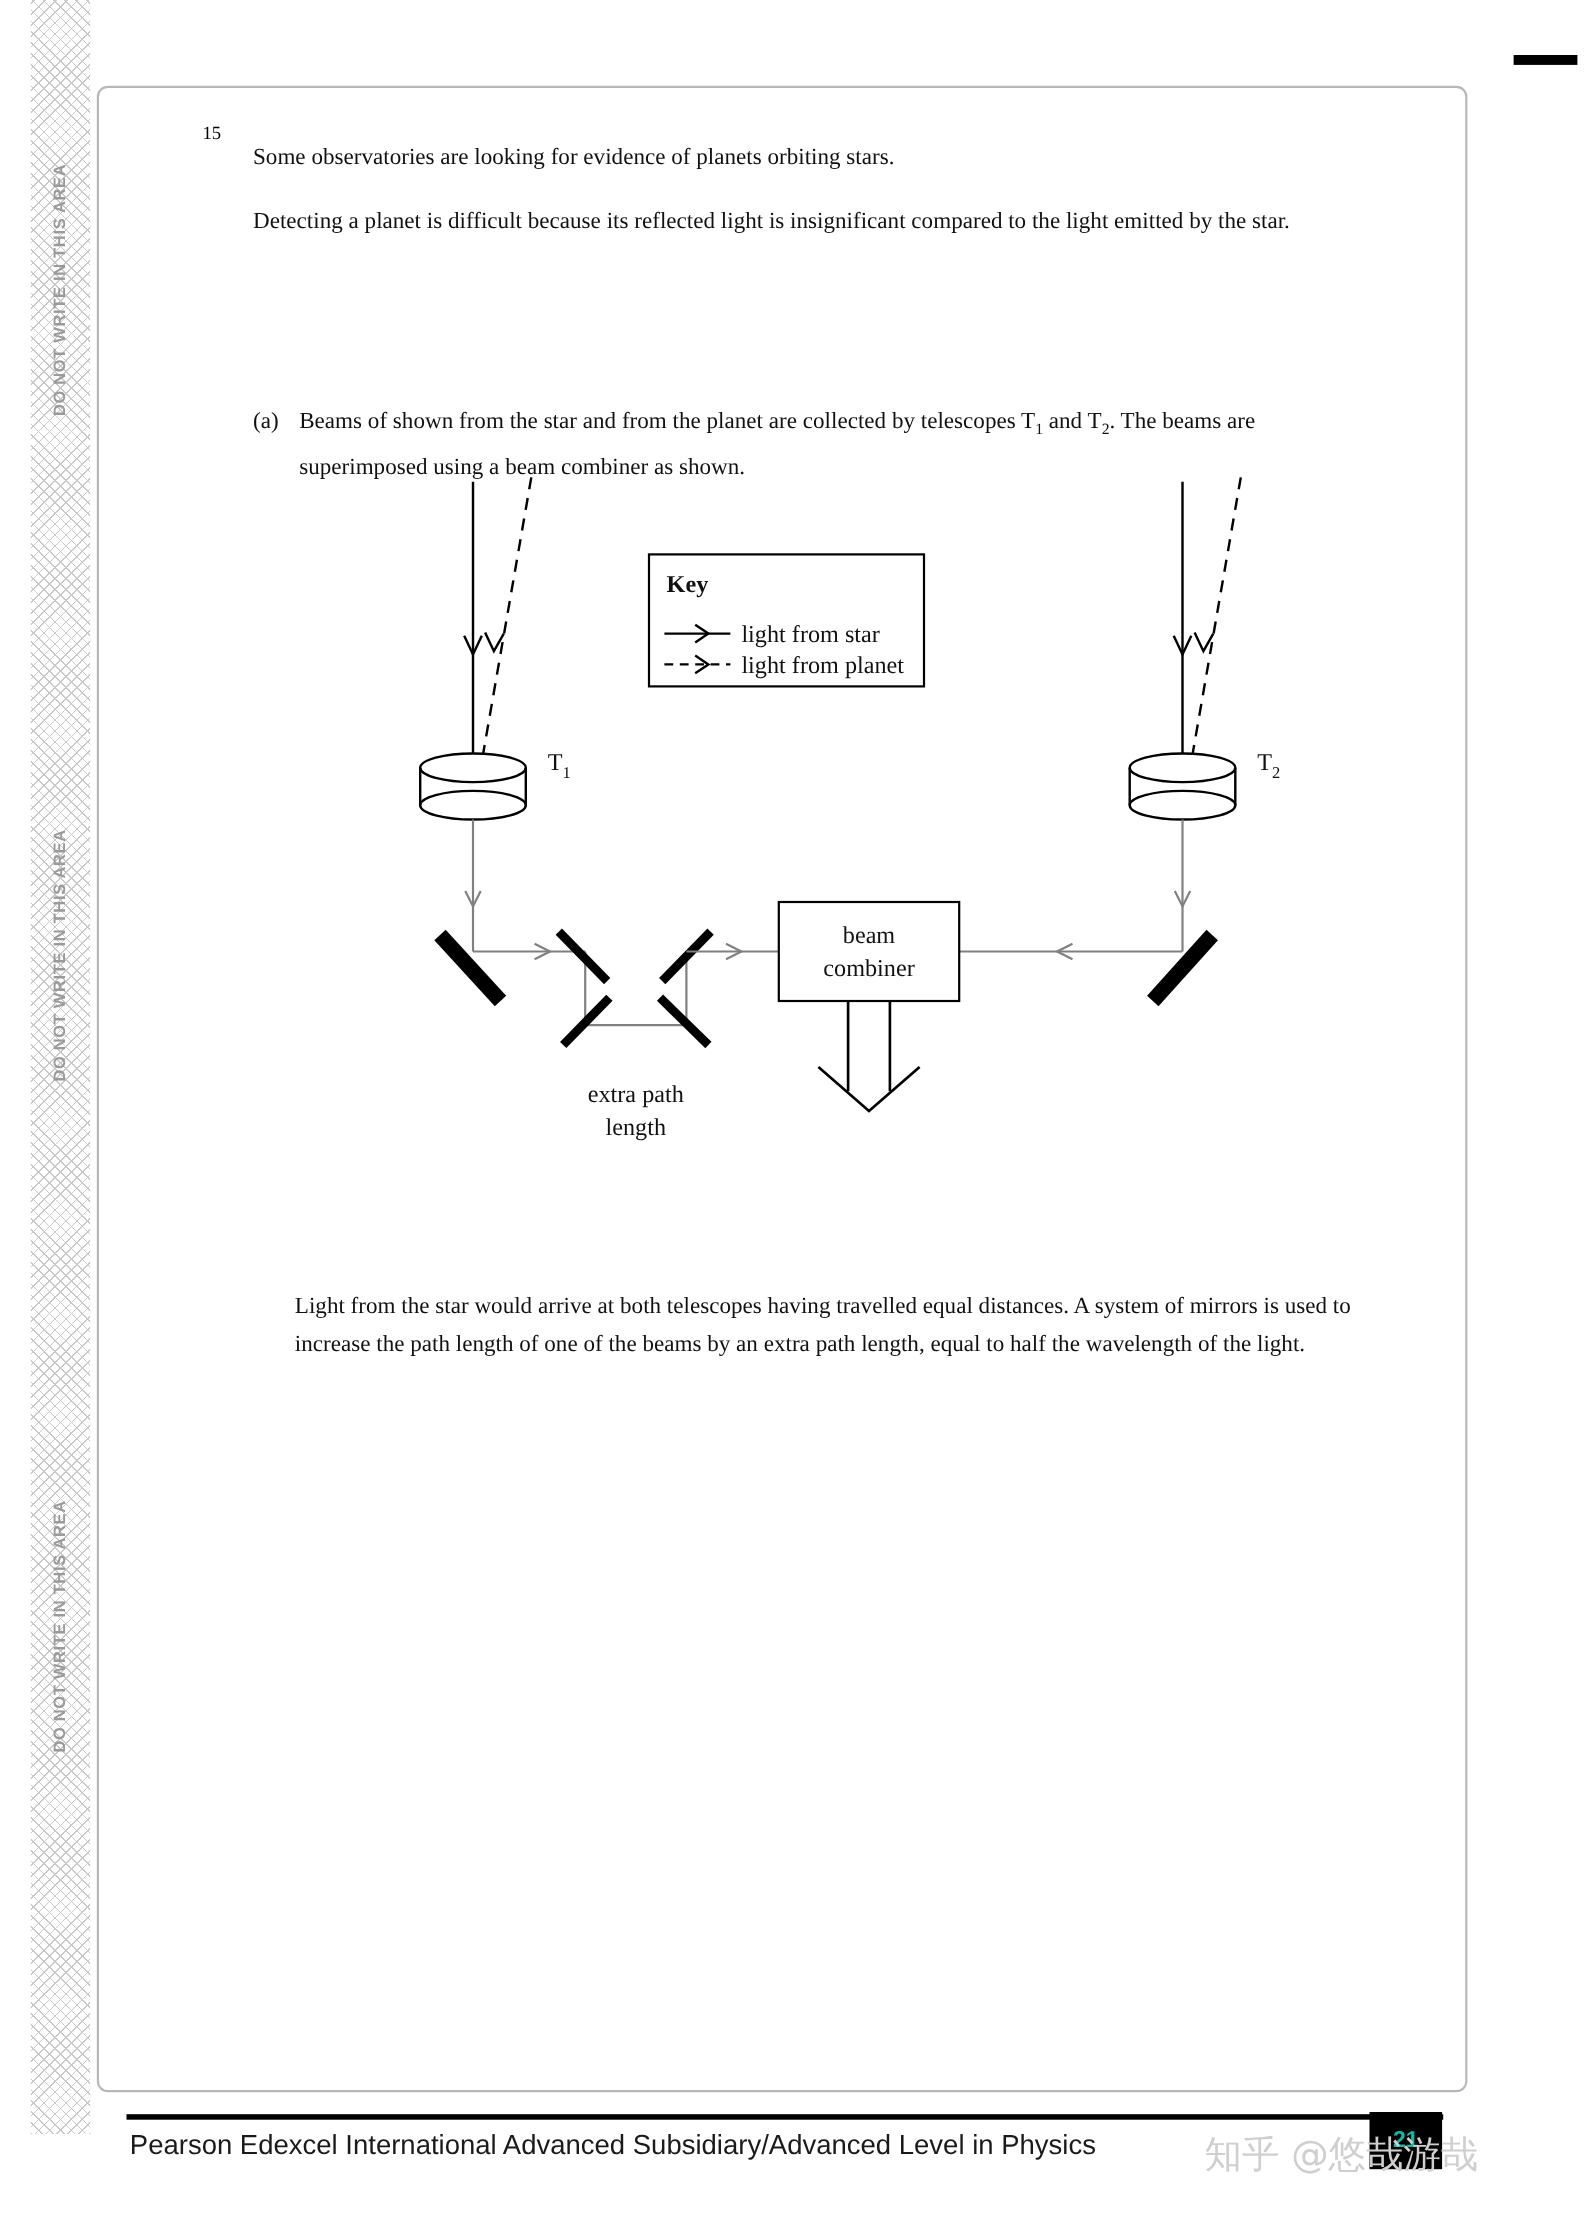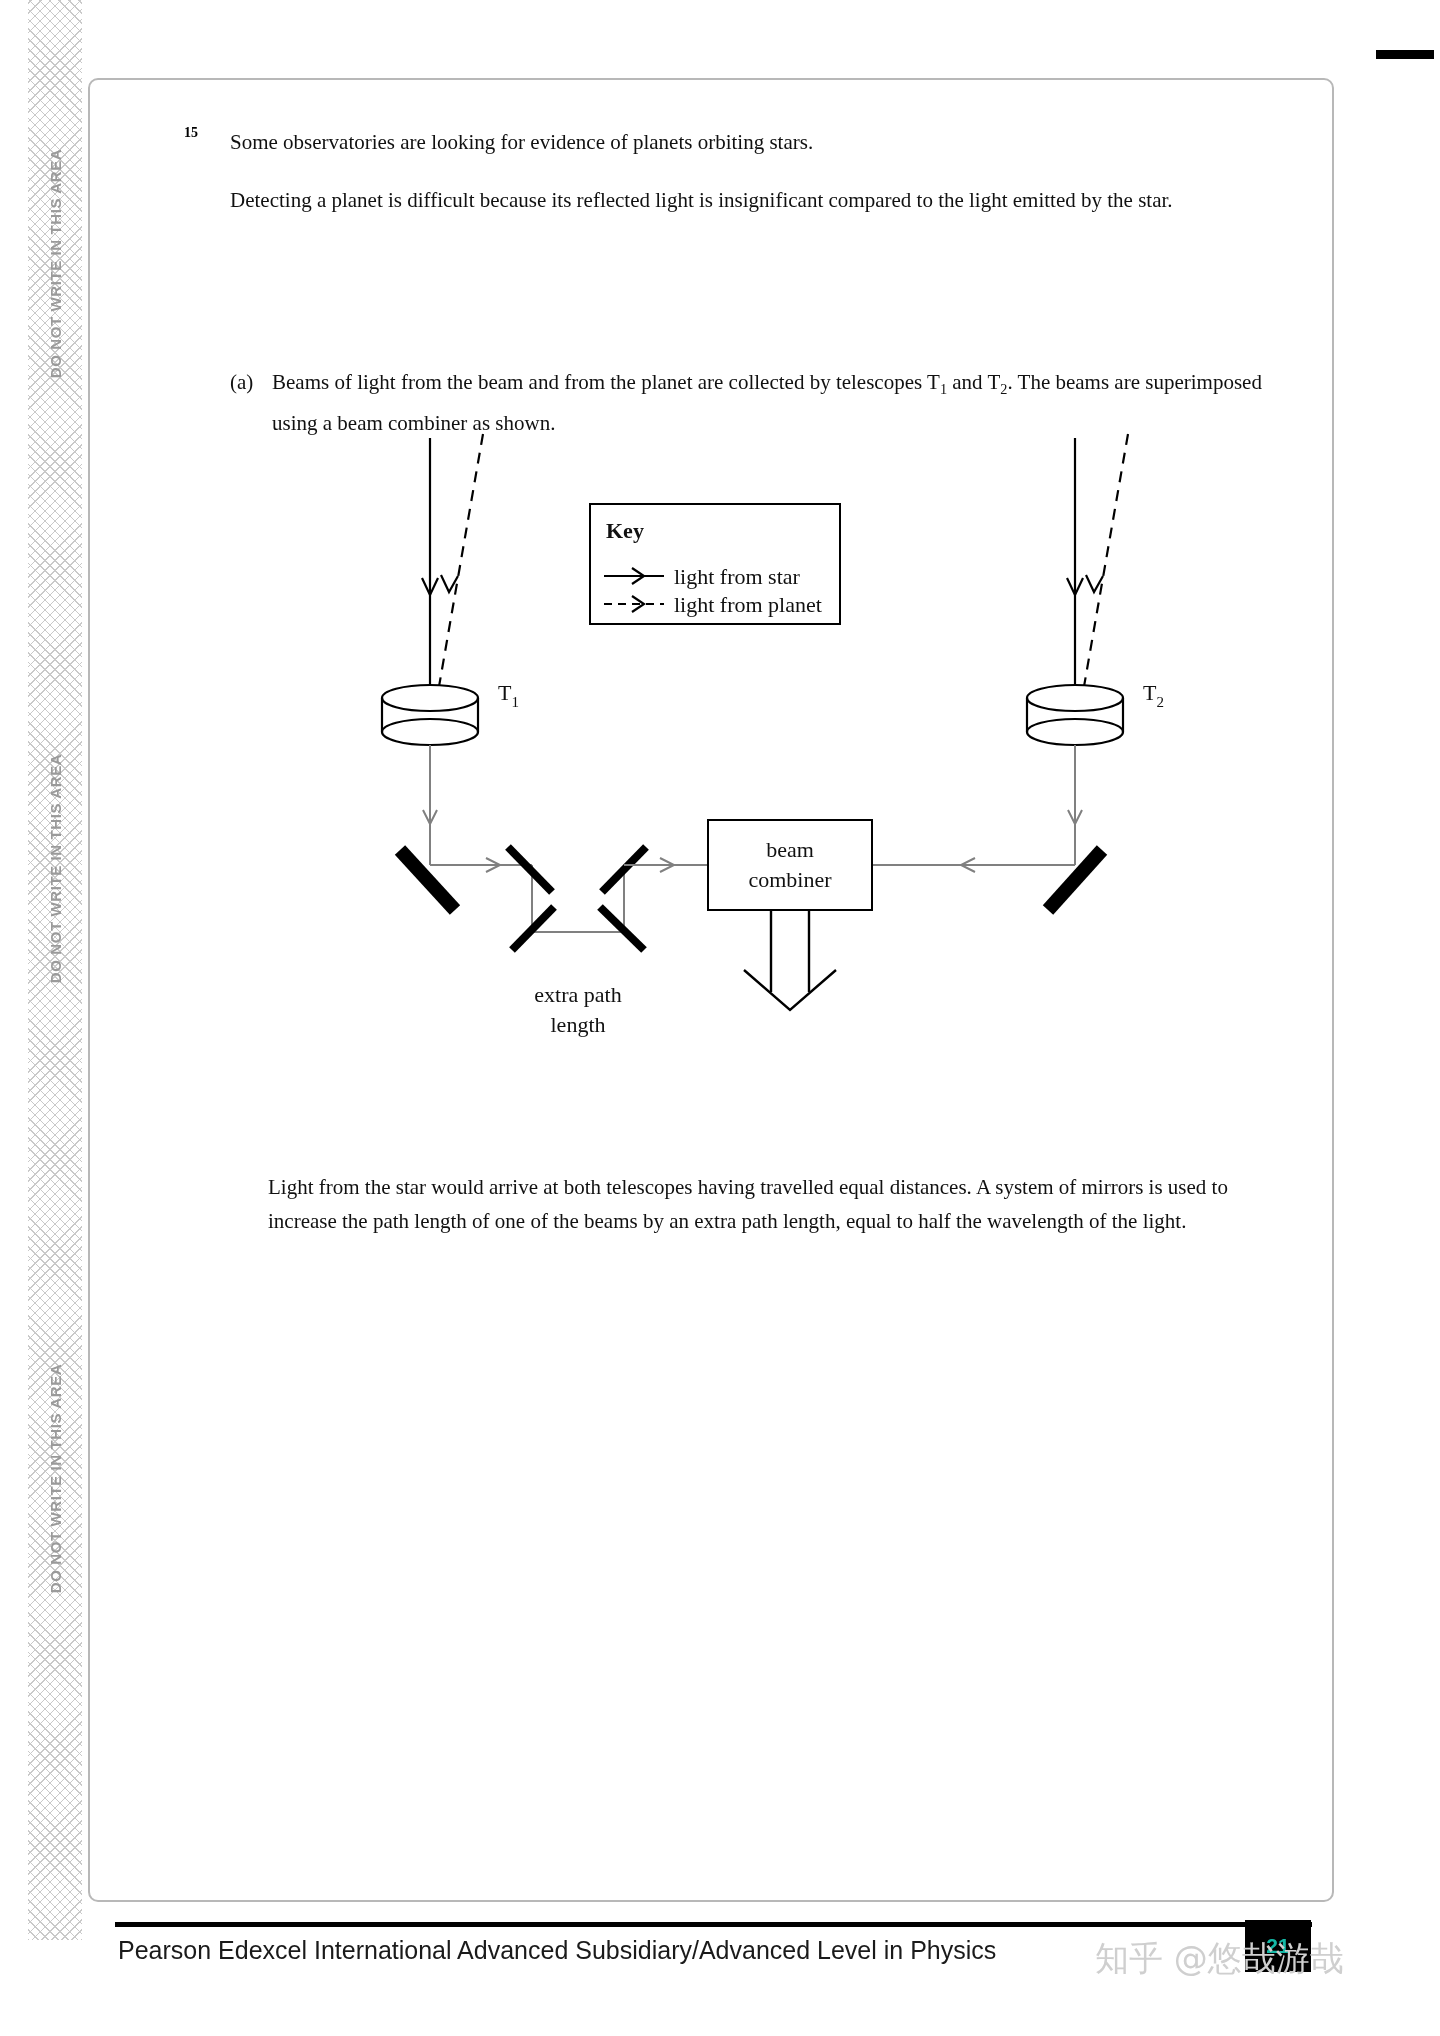--- a/index.html
+++ b/index.html
@@ -65,23 +65,23 @@
     border: 2px solid #b8b8b8;
     border-radius: 10px;
     background: #fff;
     box-sizing: border-box;
   }
 
   
   #q-number {
     position: absolute;
     left: 94px;
-    top: 45px;
-    font-weight: bold;
-    font-size: 14px;
+    top: 31px;
+    font-weight: normal;
+    font-size: 17px;
   }
   .ptext {
     position: absolute;
     font-size: 21px;
     line-height: 34px;
     color: #111;
   }
   #p-intro   { left: 140px; top: 45px;  width: 1030px; }
   #p-detect  { left: 140px; top: 103px; width: 1030px; }
   #p-tech    { left: 140px; top: 194px; width: 1030px; }
@@ -176,21 +176,21 @@
 
   <div id="q-number">15</div>
 
   <div class="ptext" id="p-intro">Some observatories are looking for evidence of planets orbiting stars.</div>
 
   <div class="ptext" id="p-detect">Detecting a planet is difficult because its reflected light is insignificant compared to the light emitted by the star.</div>
 
 
   <div class="ptext" id="p-a-label">(a)</div>
 
-  <div class="ptext" id="p-a-body"><span>Beams of light from the beam and from the planet are collected by telescopes T</span><sub>1</sub><span> and T</span><sub>2</sub><span>.  The beams are superimposed using a beam combiner as shown.</span></div>
+  <div class="ptext" id="p-a-body"><span>Beams of shown from the star and from the planet are collected by telescopes T</span><sub>1</sub><span> and T</span><sub>2</sub><span>.  The beams are superimposed using a beam combiner as shown.</span></div>
 
   <div id="diagram">
     <svg width="1000" height="700" viewBox="0 0 1000 700" xmlns="http://www.w3.org/2000/svg">
 
       <line x1="190" y1="28" x2="190" y2="288" stroke="#000" stroke-width="2.2"></line>
       <polyline points="182,168 190,185 198,168" fill="none" stroke="#000" stroke-width="2.2"></polyline>
 
       <line x1="243" y1="24" x2="197" y2="288" stroke="#000" stroke-width="2.2" stroke-dasharray="11 8"></line>
       <polyline points="201,165 209,182 218,166" fill="none" stroke="#000" stroke-width="2.2"></polyline>
 

